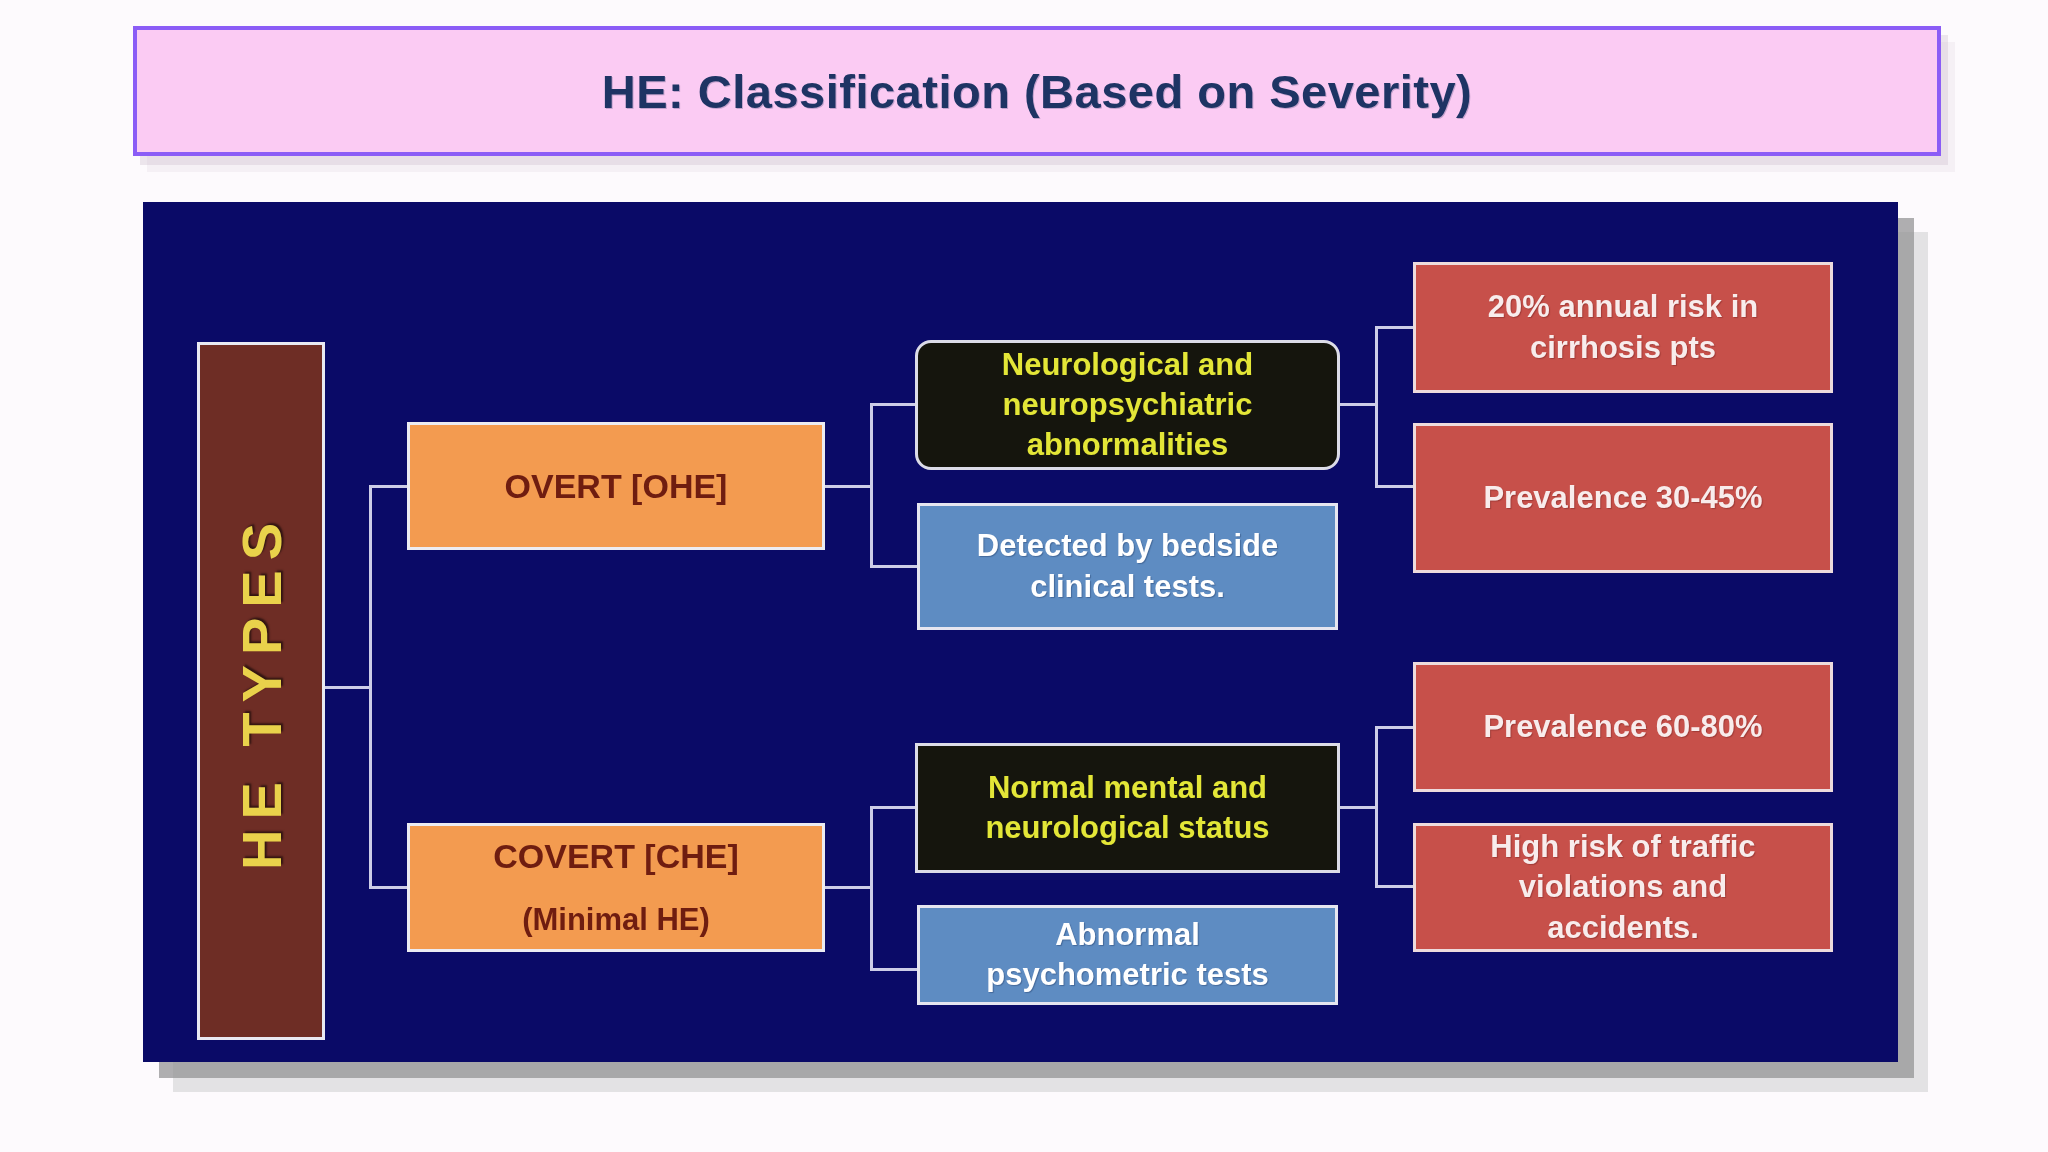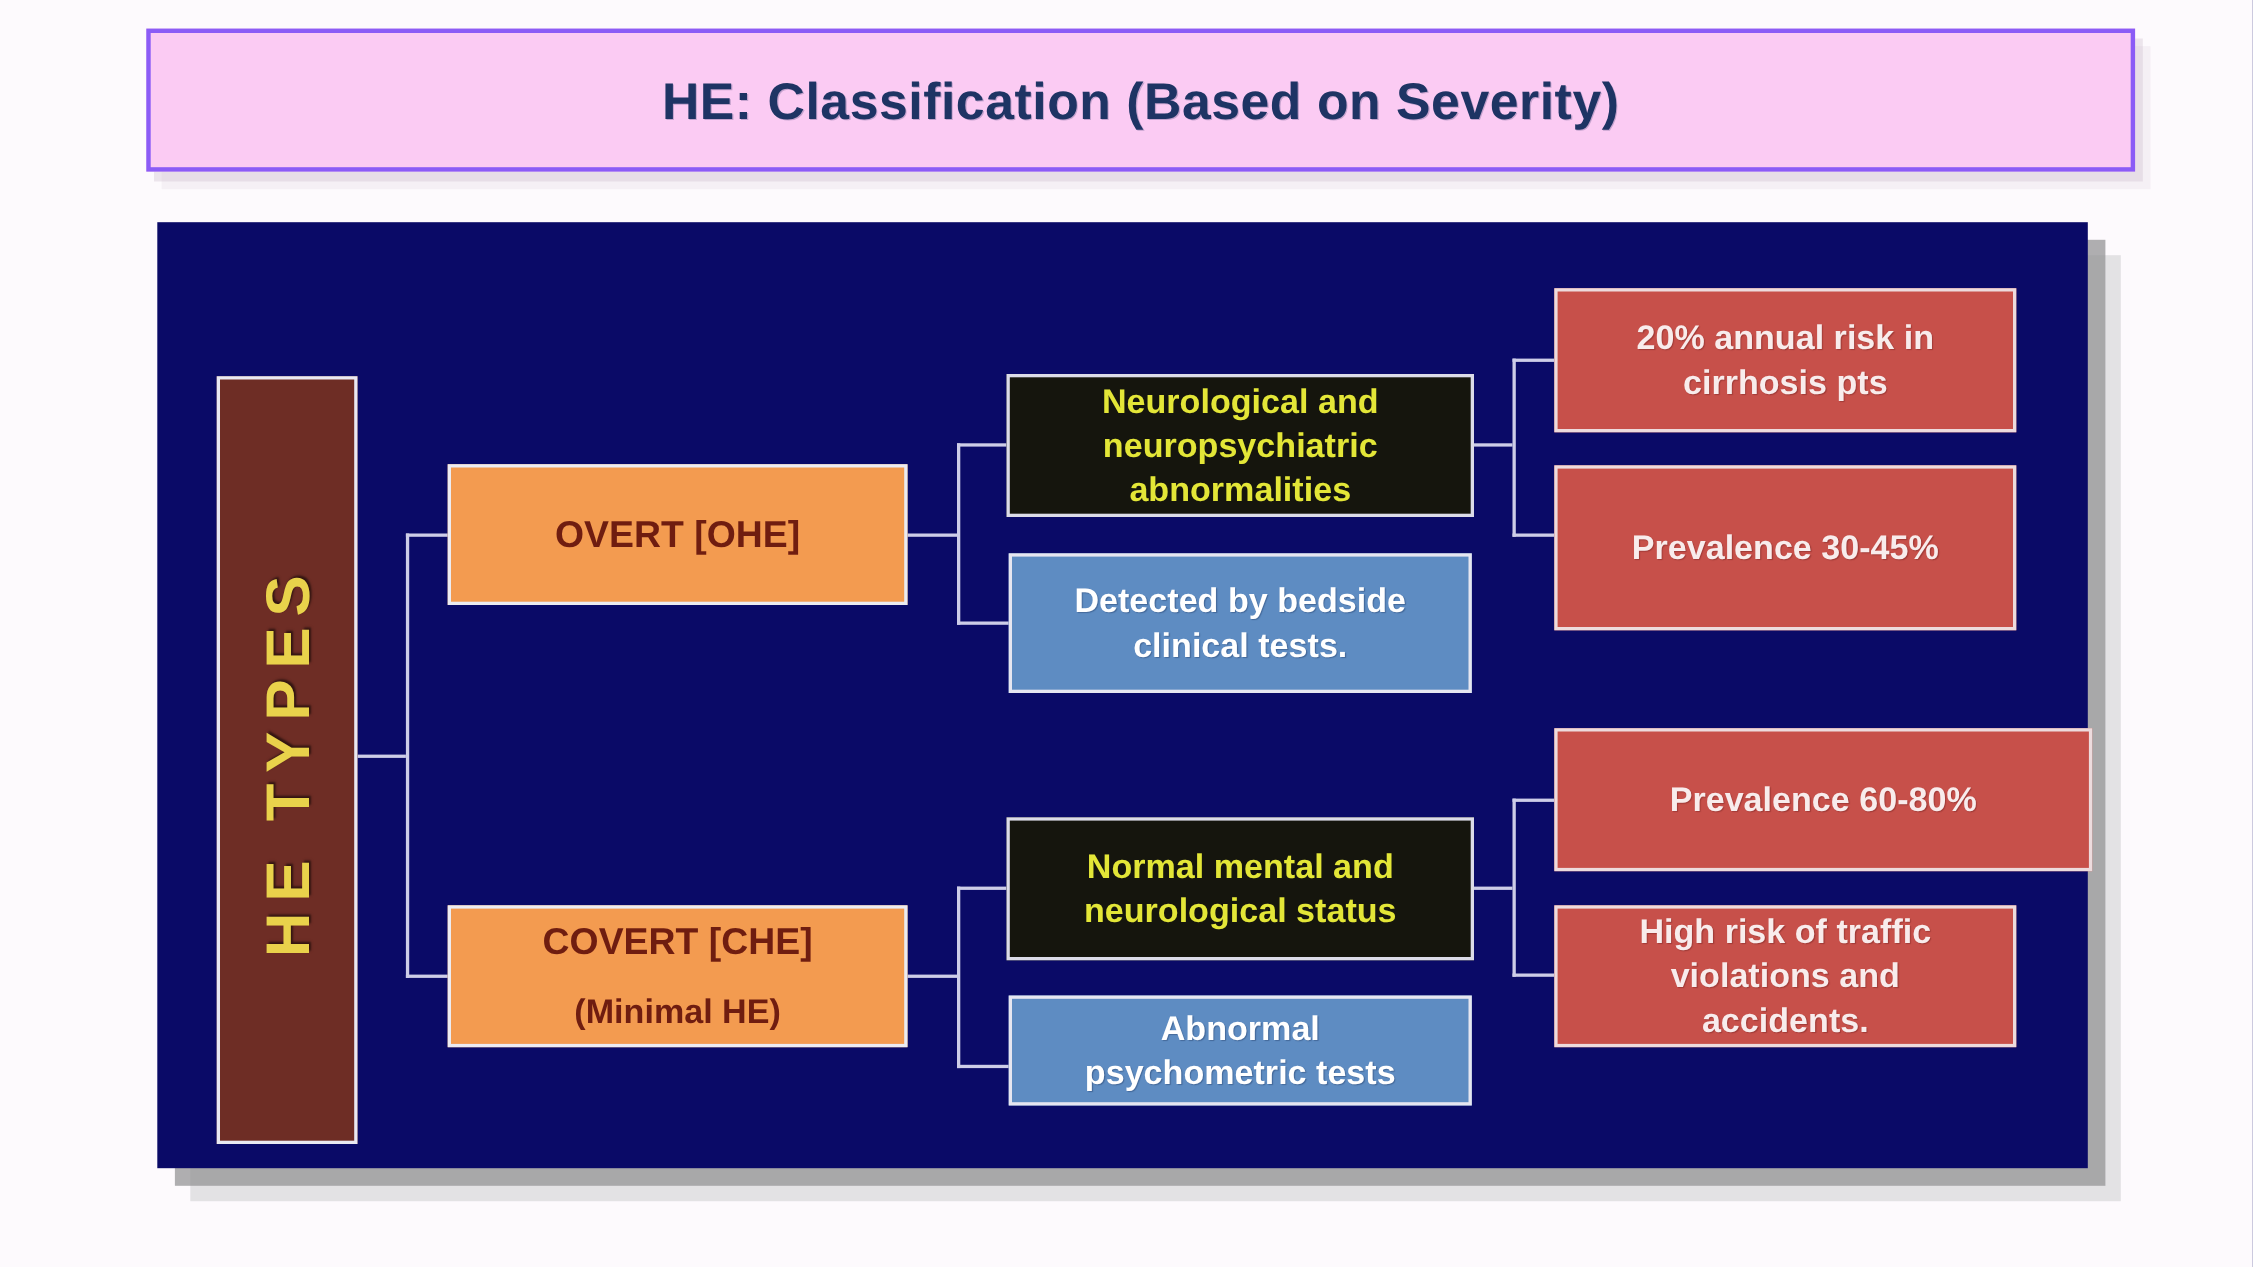--- a/index.html
+++ b/index.html
@@ -89,27 +89,27 @@
     font-size:31px;
     line-height:1.3;
     padding:0 40px;
     text-shadow:1px 1px 1px rgba(90,20,20,.35);
   }
 
   
   .overt-box {left:264px;top:220px;width:418px;height:128px;}
   .covert-box{left:264px;top:621px;width:418px;height:129px;}
   .covert-box .line2{margin-top:24px;font-size:31px;}
-  .black1{left:772px;top:138px;width:425px;height:130px;}
+  .black1{left:772px;top:138px;width:425px;height:130px;border-radius:16px;}
   .blue1 {left:774px;top:301px;width:421px;height:127px;}
   .black2{left:772px;top:541px;width:425px;height:130px;}
   .blue2 {left:774px;top:703px;width:421px;height:100px;}
   .red1{left:1270px;top: 60px;width:420px;height:131px;}
   .red2{left:1270px;top:221px;width:420px;height:150px;}
-  .red3{left:1270px;top:460px;width:489px;height:130px;text-align:right;}
+  .red3{left:1270px;top:460px;width:420px;height:130px;text-align:right;}
   .red4{left:1270px;top:621px;width:420px;height:129px;}
 
   
   .seg{position:absolute;background:#cdcde8;}
   .h{height:3px;}
   .v{width:3px;}
 
   .c-root-h   {left:182px;top:484px;width:44px;}
   .c-root-v   {left:226px;top:283px;height:404px;}
   .c-root-s1  {left:226px;top:283px;width:38px;}

